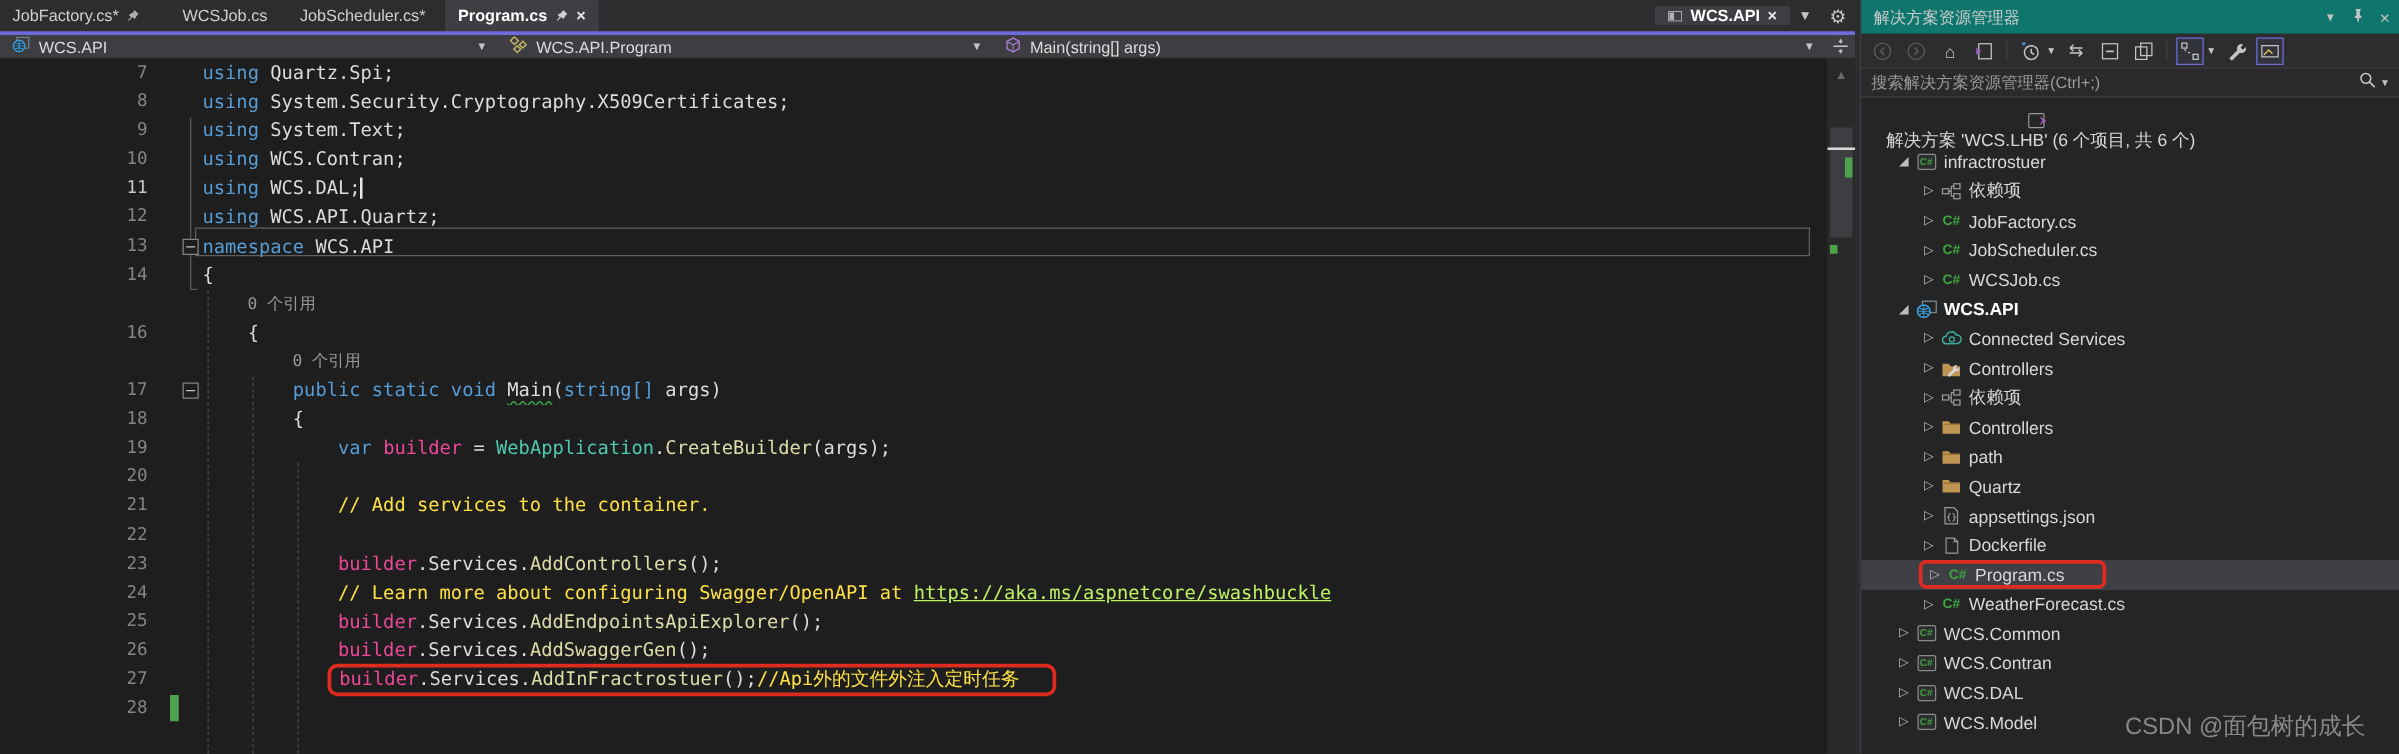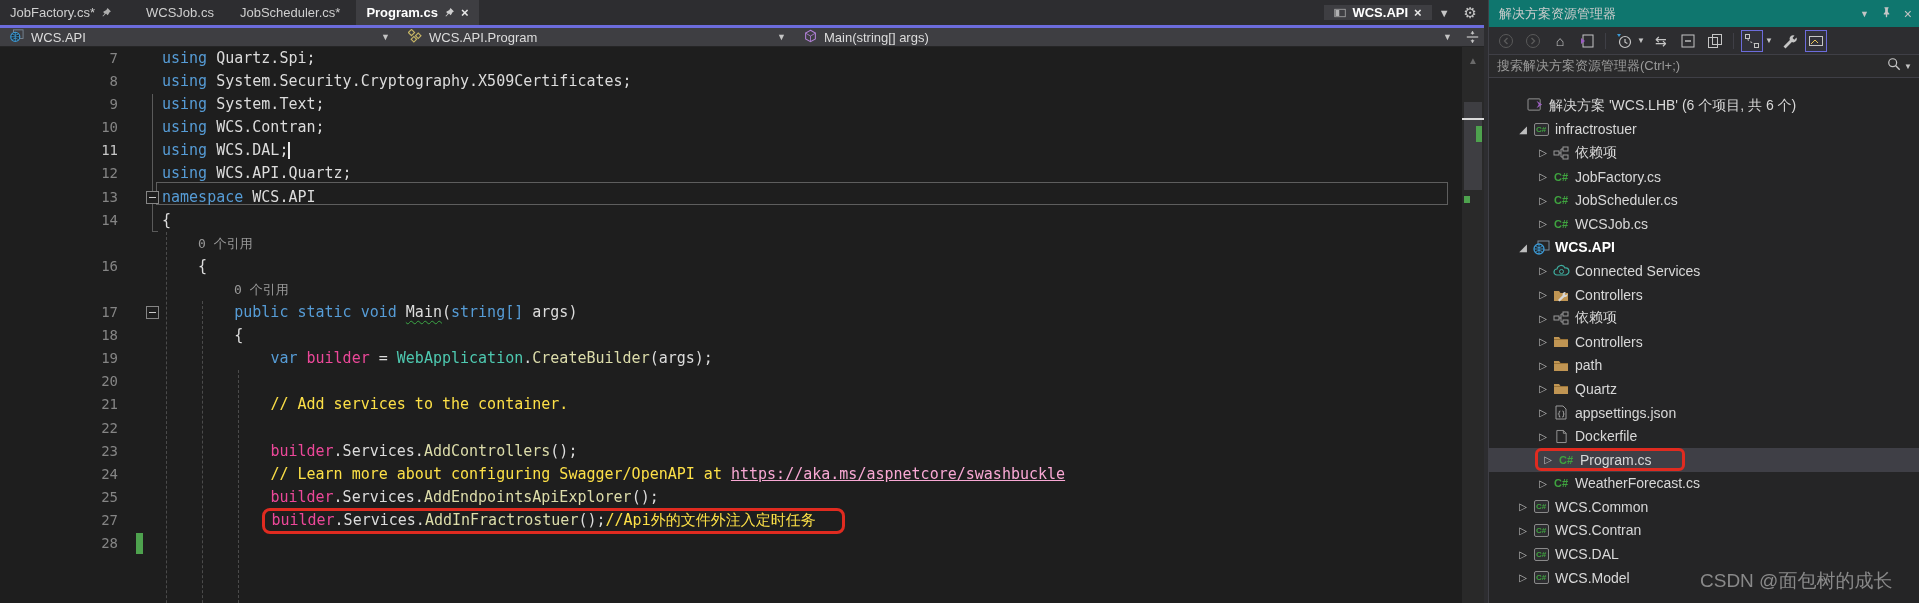--- a/index.html
+++ b/index.html
@@ -26,21 +26,21 @@
 
   
   #code{position:absolute;left:0;top:47px;width:1462px;height:556px;background:#1E1E1E;
     font-family:"DejaVu Sans Mono","Liberation Mono",monospace;font-size:15px;}
   .cl{position:relative;height:23.1px;line-height:23.1px;white-space:pre;}
   .lnum{position:absolute;left:48px;width:70px;text-align:right;color:#858585;font-size:14px;}
   .lnum.cur{color:#C8C8C8;}
   .ctext{position:absolute;left:162px;top:0;}
   .k{color:#569CD6}.p{color:#DCDCDC}.t{color:#4EC9B0}.m{color:#DCDCAA}.v{color:#ec4899}
   .c{color:#fde047}
-  .cl-link{color:#f9a8d4;text-decoration:underline;}
+  .cl-link{color:#bef264;text-decoration:underline;}
   .cw{color:#4EC9B0;text-decoration:underline wavy #3BA745 1px;text-underline-offset:3px;}
   .mw{color:#DCDCDC;text-decoration:underline wavy #3BA745 1px;text-underline-offset:3px;}
   .lens{position:absolute;color:#999999;font-size:13px;}
   .foldbox{position:absolute;left:146px;top:5px;width:13px;height:13px;border:1px solid #858585;background:#1E1E1E;}
   .foldbox:before{content:"";position:absolute;left:2px;top:5px;width:7px;height:1px;background:#C8C8C8;}
   .changebar{position:absolute;left:136px;top:1px;width:7px;height:21px;background:#4EA24E;}
   #curline-box{position:absolute;left:156px;top:135.4px;width:1292px;height:23px;border:1px solid #5E5E5E;}
   .caret{position:absolute;left:288px;top:3px;width:2px;height:17px;background:#E8E8E8;}
   .guide{position:absolute;width:0;border-left:1px dashed #4B4B4B;}
   .redbox{border:3px solid #E02B20;border-radius:8px;padding:0 26px 2px 6px;margin-left:-8px;}
@@ -190,20 +190,21 @@
         <div class="cl"><span class="lens" style="left: 234px;">0 个引用</span></div>
         <div class="cl"><span class="lnum">17</span><span class="foldbox"></span><span class="ctext"><span class="p">        </span><span class="k">public</span><span class="p"> </span><span class="k">static</span><span class="p"> </span><span class="k">void</span><span class="p"> </span><span class="mw">Main</span><span class="p">(</span><span class="k">string[]</span><span class="p"> args)</span></span></div>
         <div class="cl"><span class="lnum">18</span><span class="ctext"><span class="p">        {</span></span></div>
         <div class="cl"><span class="lnum">19</span><span class="ctext"><span class="p">            </span><span class="k">var</span><span class="p"> </span><span class="v">builder</span><span class="p"> = </span><span class="t">WebApplication</span><span class="p">.</span><span class="m">CreateBuilder</span><span class="p">(args);</span></span></div>
         <div class="cl"><span class="lnum">20</span><span class="ctext"></span></div>
         <div class="cl"><span class="lnum">21</span><span class="ctext"><span class="p">            </span><span class="c">// Add services to the container.</span></span></div>
         <div class="cl"><span class="lnum">22</span><span class="ctext"></span></div>
         <div class="cl"><span class="lnum">23</span><span class="ctext"><span class="p">            </span><span class="v">builder</span><span class="p">.Services.</span><span class="m">AddControllers</span><span class="p">();</span></span></div>
         <div class="cl"><span class="lnum">24</span><span class="ctext"><span class="p">            </span><span class="c">// Learn more about configuring Swagger/OpenAPI at </span><span class="cl-link">https://aka.ms/aspnetcore/swashbuckle</span></span></div>
         <div class="cl"><span class="lnum">25</span><span class="ctext"><span class="p">            </span><span class="v">builder</span><span class="p">.Services.</span><span class="m">AddEndpointsApiExplorer</span><span class="p">();</span></span></div>
+        <div class="cl"><span class="lnum">26</span><span class="ctext"><span class="p">            </span><span class="v">builder</span><span class="p">.Services.</span><span class="m">AddSwaggerGen</span><span class="p">();</span></span></div>
         <div class="cl"><span class="lnum">27</span><span class="ctext"><span class="p">            </span><span class="redbox"><span class="v">builder</span><span class="p">.Services.</span><span class="m">AddInFractrostuer</span><span class="p">();</span><span class="c">//Api外的文件外注入定时任务</span></span></span></div>
         <div class="cl"><span class="lnum">28</span><span class="changebar"></span><span class="ctext"></span></div>
       </div>
   </div>
 
   <div id="vsb">
     <div class="up">▲</div>
     <div class="thumb"></div>
     <div class="caretmark"></div>
     <div class="g1"></div>
@@ -297,21 +298,21 @@
             <circle cx="6.5" cy="6.5" r="4.5" fill="none" stroke="#C5C5C5" stroke-width="1.4"></circle>
             <path d="M10 10l4.5 4.5" stroke="#C5C5C5" stroke-width="1.6"></path>
           </svg>
       </span>
       <span style="font-size:8px;">▼</span>
     </span>
   </div>
 
   <div id="tree">
       <div class="trow" style="padding-left: 20px;">
-        <span style="display: flex; align-items: flex-start;">
+        <span style="display: flex; align-items: center; flex-direction: column;">
           <span class="arrow"></span>
           <span class="nico">
             <svg width="17" height="15" viewBox="0 0 18 16">
               <rect x="1" y="2" width="13" height="12" rx="1" fill="none" stroke="#9A9A9A"></rect>
               <path d="M10 4l6 4-6 4 2.5-4z" fill="#9B5FC0"></path>
             </svg>
           </span>
           <span>解决方案 'WCS.LHB' (6 个项目, 共 6 个)</span>
         </span>
       </div>

